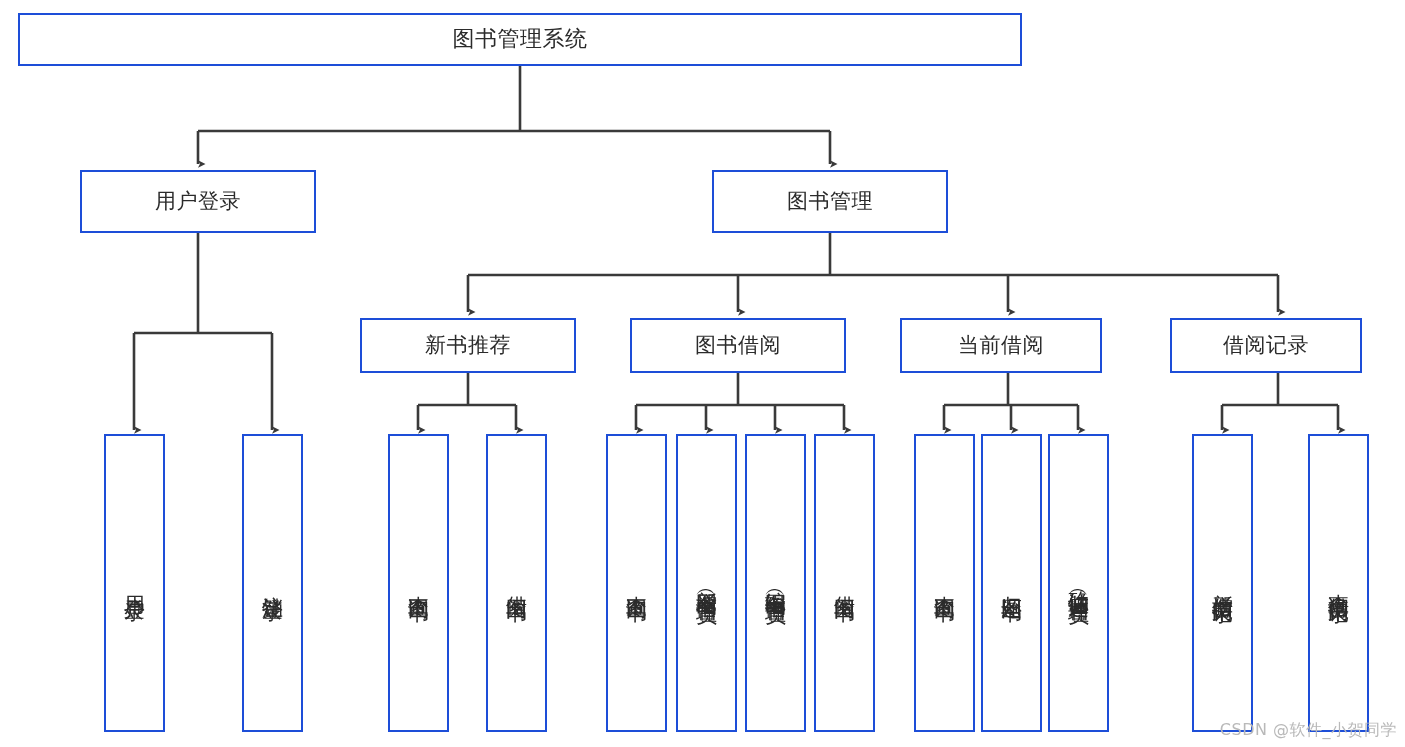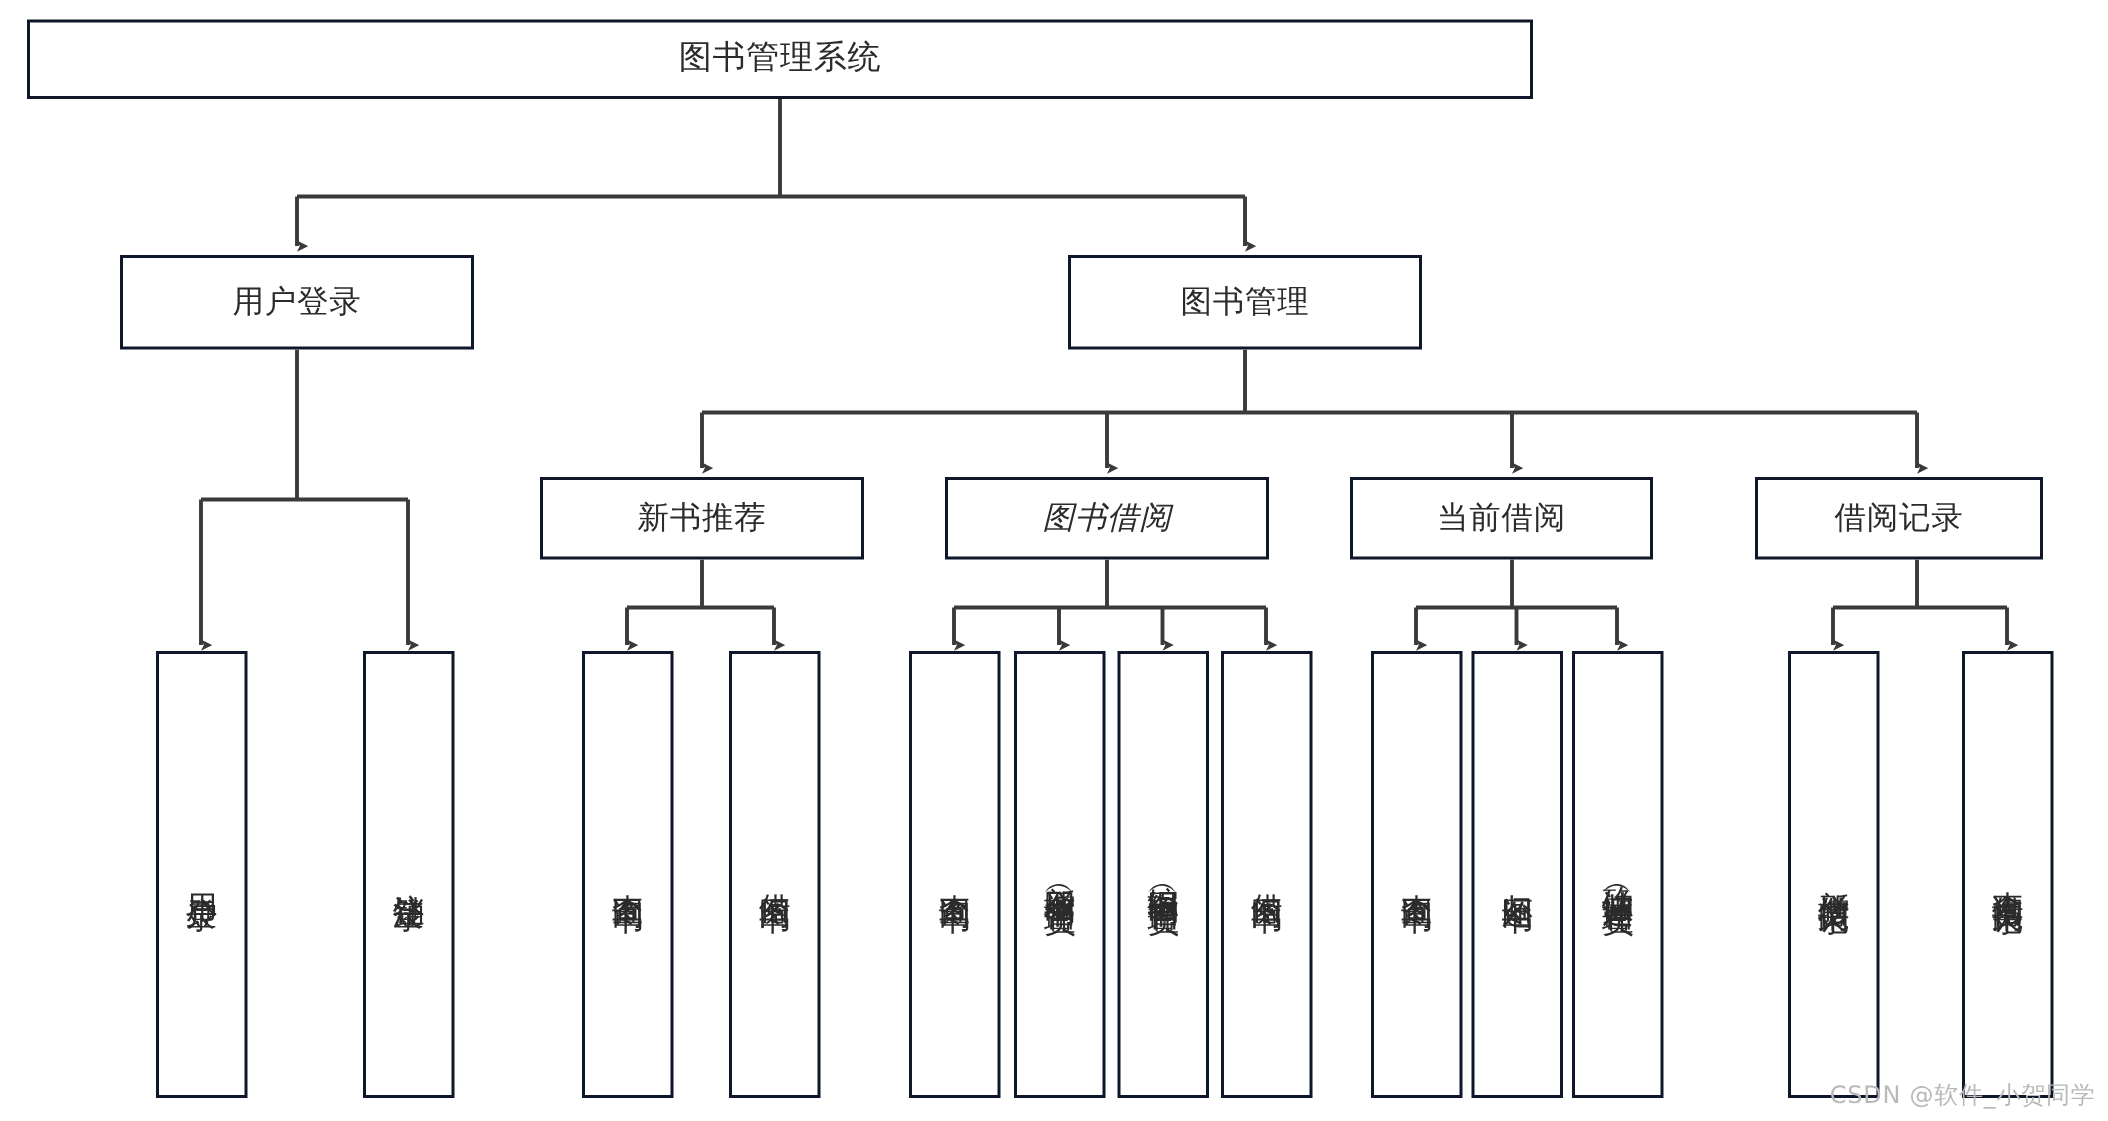--- a/index.html
+++ b/index.html
@@ -23,21 +23,21 @@
     left: 0;
     top: 0;
     width: 1405px;
     height: 747px;
     pointer-events: none;
   }
   .node {
     position: absolute;
     box-sizing: border-box;
     background: #ffffff;
-    border: 2px solid #0f172a;
+    border: 2px solid #1d4ed8;
     display: flex;
     align-items: center;
     justify-content: center;
     color: #2b2b2b;
     z-index: 2;
   }
   .node.h {
     font-size: 21px;
     letter-spacing: 0.5px;
     line-height: 1.1;
@@ -119,21 +119,21 @@
       <path d="M 1338 405 L 1338 430" marker-end="url(#arrow)"></path>
     </g>
   </svg>
 
   <div class="node h root" style="left:18px; top:13px; width:1004px; height:53px;">图书管理系统</div>
 
   <div class="node h" style="left:80px; top:170px; width:236px; height:63px;">用户登录</div>
   <div class="node h" style="left:712px; top:170px; width:236px; height:63px;">图书管理</div>
 
   <div class="node h" style="left:360px; top:318px; width:216px; height:55px;">新书推荐</div>
-  <div class="node h" style="left:630px; top:318px; width:216px; height:55px;font-style:italic;">图书借阅</div>
+  <div class="node h" style="left:630px; top:318px; width:216px; height:55px;">图书借阅</div>
   <div class="node h" style="left:900px; top:318px; width:202px; height:55px;">当前借阅</div>
   <div class="node h" style="left:1170px; top:318px; width:192px; height:55px;">借阅记录</div>
 
   <div class="node v" style="left:104px; top:434px; width:61px; height:298px;">用户登录</div>
   <div class="node v" style="left:242px; top:434px; width:61px; height:298px;">注销登录</div>
 
   <div class="node v" style="left:388px; top:434px; width:61px; height:298px;">查询图书</div>
   <div class="node v" style="left:486px; top:434px; width:61px; height:298px;">借阅图书</div>
 
   <div class="node v" style="left:606px; top:434px; width:61px; height:298px;">查询图书</div>

